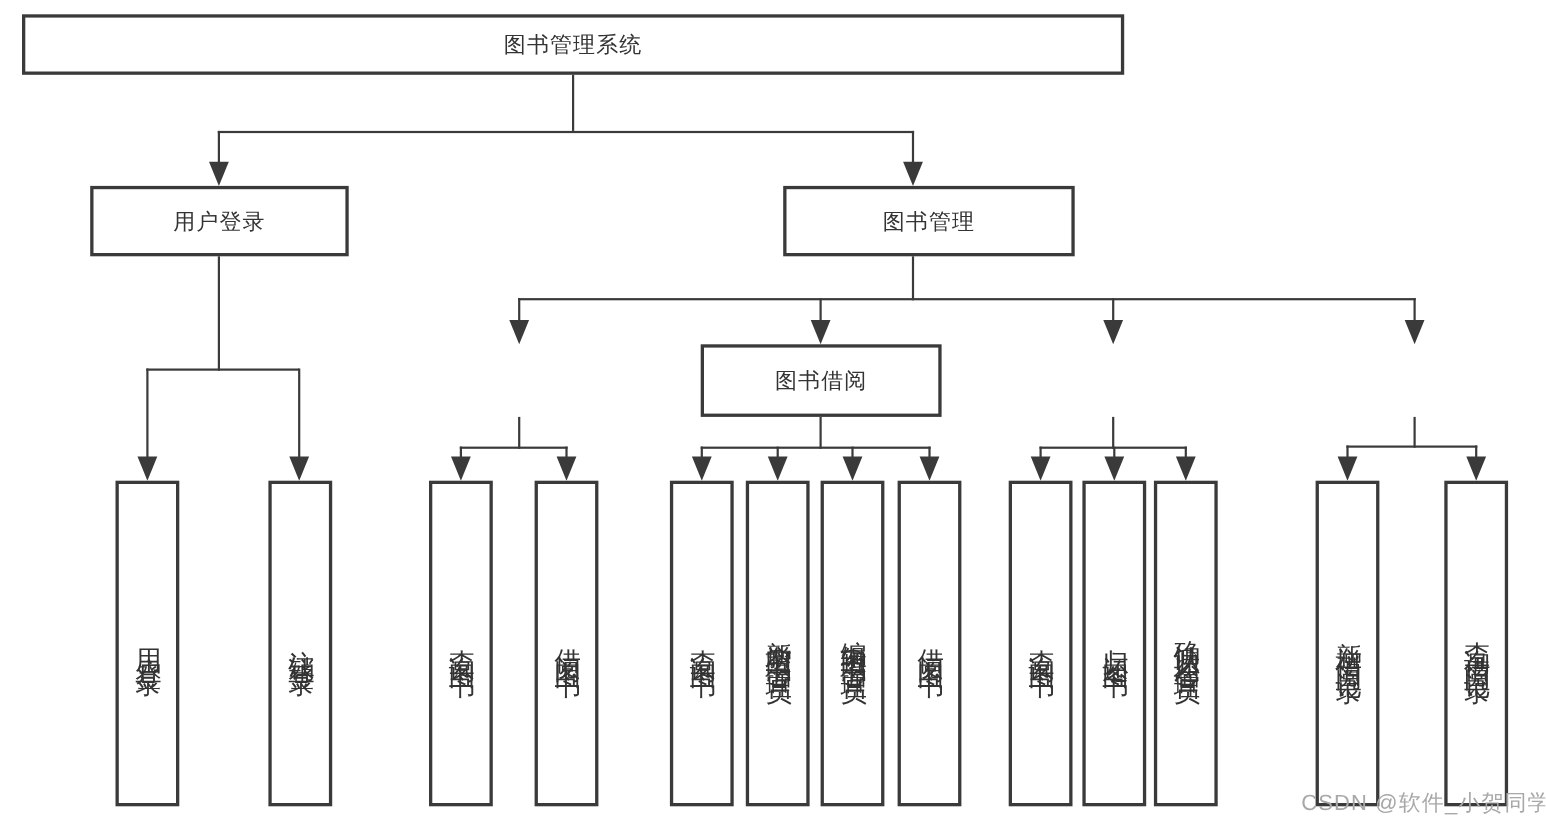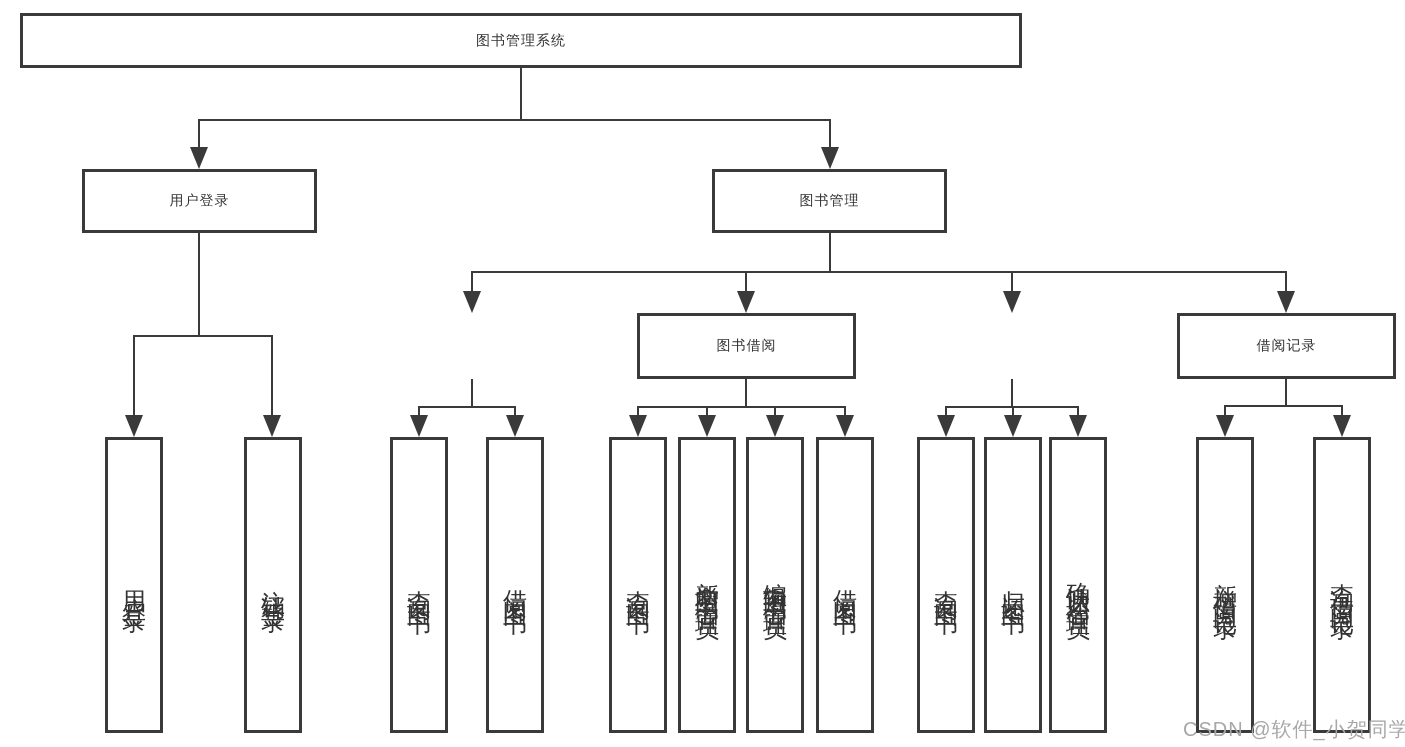--- a/index.html
+++ b/index.html
@@ -4,21 +4,21 @@
 <style>
   html,body{margin:0;padding:0;background:#fff;}
   .stage{
     position:relative;width:1405px;height:747px;background:#fff;overflow:hidden;
     font-family:"Liberation Sans","DejaVu Sans",sans-serif;color:#333;
   }
   .box{
     position:absolute;border:3px solid #3a3a3a;background:#fff;box-sizing:border-box;
     display:flex;align-items:center;justify-content:center;
   }
-  .hbox span{font-size:14px;letter-spacing:1px;color:#333;}
+  .hbox span{font-size:20px;letter-spacing:1px;color:#333;}
   .vbox span{
     writing-mode:vertical-rl;text-orientation:mixed;
     font-size:24px;letter-spacing:7px;color:#333;line-height:1;
   }
   .vbox.long span{letter-spacing:5px;}
   .vline{position:absolute;width:2px;background:#3a3a3a;}
   .hline{position:absolute;height:2px;background:#3a3a3a;}
   .ahead{
     position:absolute;width:0;height:0;
     border-left:9px solid transparent;border-right:9px solid transparent;
@@ -41,21 +41,21 @@
   <div class="vline" style="left:520px;top:68px;height:51px;"></div>
   <div class="hline" style="left:198px;top:119px;width:633px;"></div>
   <div class="vline" style="left:198px;top:119px;height:30px;"></div>
   <div class="ahead" style="left:190px;top:147px;"></div>
   <div class="vline" style="left:829px;top:119px;height:30px;"></div>
   <div class="ahead" style="left:821px;top:147px;"></div>
 
   <div class="box hbox" style="left:82px;top:169px;width:235px;height:64px;">
     <span>用户登录</span>
   </div>
-  <div class="box hbox" style="left:712px;top:169px;width:235px;height:64px;">
+  <div class="box hbox" style="left:712px;top:169px;width:265px;height:64px;">
     <span>图书管理</span>
   </div>
 
   <div class="vline" style="left:198px;top:233px;height:104px;"></div>
   <div class="hline" style="left:133px;top:335px;width:139px;"></div>
   <div class="vline" style="left:133px;top:335px;height:82px;"></div>
   <div class="ahead" style="left:125px;top:415px;"></div>
   <div class="vline" style="left:271px;top:335px;height:82px;"></div>
   <div class="ahead" style="left:263px;top:415px;"></div>
 
@@ -65,23 +65,20 @@
   <div class="ahead" style="left:463px;top:291px;"></div>
   <div class="vline" style="left:745px;top:271px;height:22px;"></div>
   <div class="ahead" style="left:737px;top:291px;"></div>
   <div class="vline" style="left:1011px;top:271px;height:22px;"></div>
   <div class="ahead" style="left:1003px;top:291px;"></div>
   <div class="vline" style="left:1285px;top:271px;height:22px;"></div>
   <div class="ahead" style="left:1277px;top:291px;"></div>
 
   <div class="box hbox" style="left:637px;top:313px;width:219px;height:66px;">
     <span>图书借阅</span>
-  </div>
-  <div class="box hbox" style="left:1177px;top:313px;width:219px;height:66px;">
-    <span>借阅记录</span>
   </div>
 
   <div class="vline" style="left:471px;top:379px;height:29px;"></div>
   <div class="hline" style="left:418px;top:406px;width:98px;"></div>
   <div class="vline" style="left:418px;top:406px;height:11px;"></div>
   <div class="ahead" style="left:410px;top:415px;"></div>
   <div class="vline" style="left:514px;top:406px;height:11px;"></div>
   <div class="ahead" style="left:506px;top:415px;"></div>
 
   <div class="vline" style="left:745px;top:379px;height:29px;"></div>

